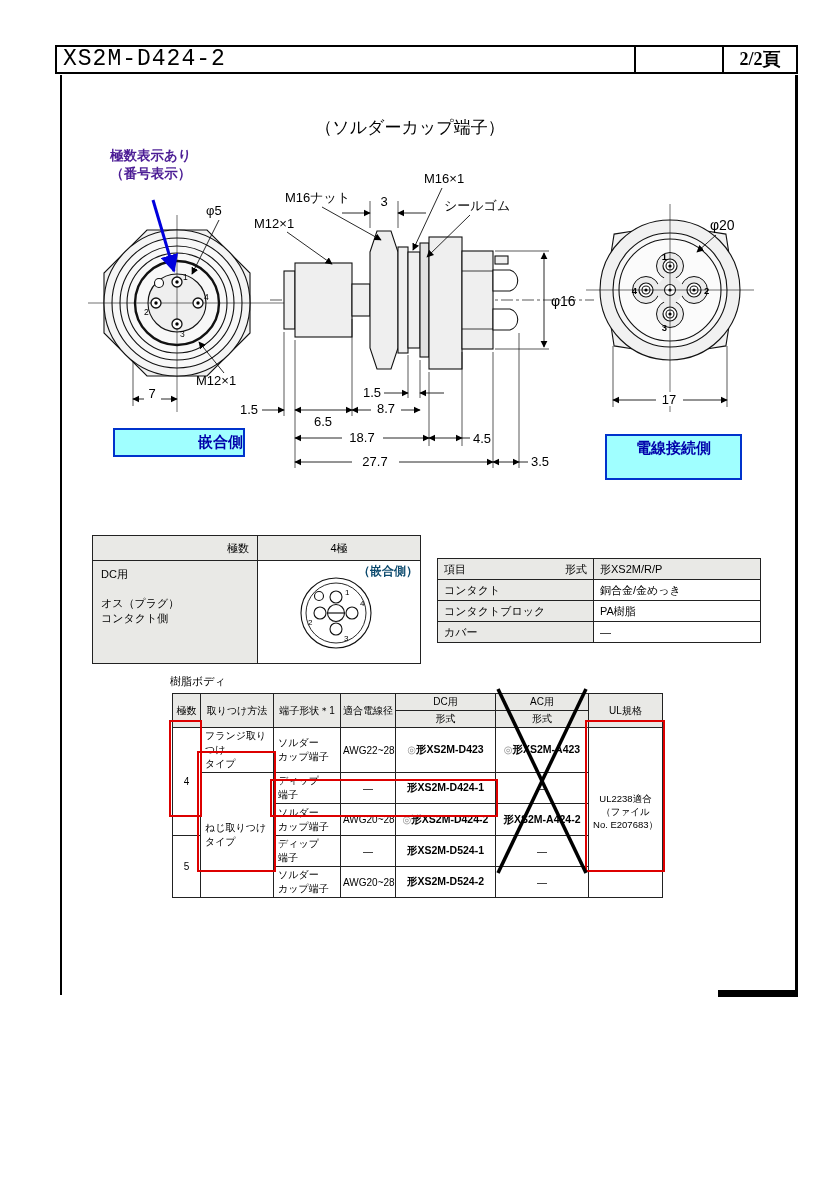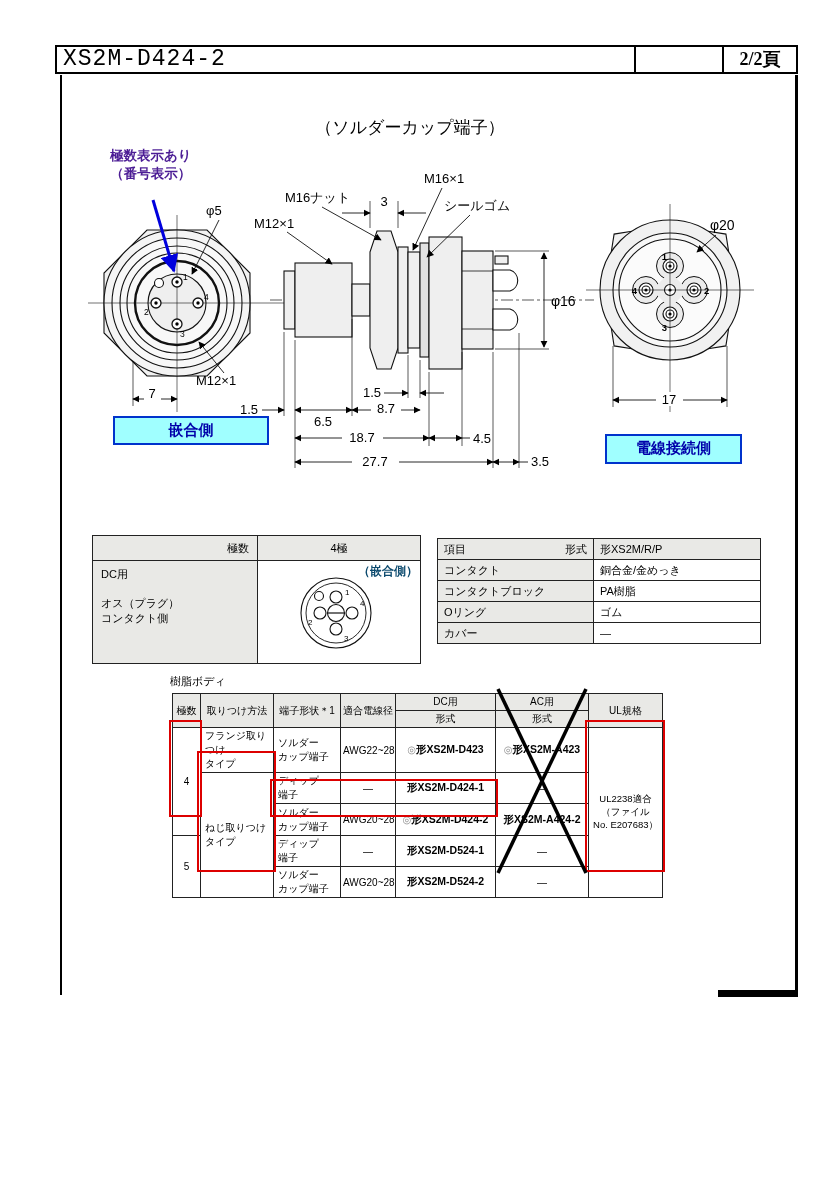--- a/index.html
+++ b/index.html
@@ -14,37 +14,37 @@
   .hdr-page{left:724px;top:47px;width:72px;height:25px;text-align:center;font-size:18px;font-weight:bold;
             font-family:"Liberation Serif",serif;}
   
   .frame-l{left:60px;top:75px;width:2px;height:920px;background:#000;}
   .frame-r{left:795px;top:75px;width:3px;height:920px;background:#000;}
   .frame-b{left:718px;top:990px;width:80px;height:7px;background:#000;}
   .title{left:285px;top:116px;width:250px;text-align:center;font-size:17px;}
   .blue-note{left:110px;top:147px;font-size:13.5px;font-weight:bold;color:#4c1d95;line-height:1.3;text-align:center;}
   .cyan-box{background:#a0ffff;border:2px solid #0033cc;color:#0000aa;font-weight:bold;font-size:15px;
             text-align:center;box-sizing:border-box;padding-top:3px;}
-  .cyan1{left:113px;top:416px;width:156px;height:29px;}
-  .cyan2{left:605px;top:434px;width:137px;height:30px;}
+  .cyan1{left:113px;top:428px;width:132px;height:29px;text-align:right;}
+  .cyan2{left:605px;top:434px;width:137px;height:46px;}
   
   table{border-collapse:collapse;table-layout:fixed;padding-left:28px;}
   td,th{border:1px solid #222;font-weight:normal;overflow:hidden;}
   .gray{background:#e9e9e6;}
   
   .pole-t{left:92px;top:535px;}
   .pole-t table{width:328px;}
   .pole-t td,.pole-t th{font-size:11px;}
   .pole-head-l{text-align:right;padding-right:8px;height:22px;}
   .pole-head-r{text-align:center;}
   .pole-body-l{vertical-align:top;padding:6px 0 0 8px;height:96px;font-size:11px;}
   .pole-body-r{position:relative;padding:0;}
   .pole-note{position:absolute;right:2px;top:2px;font-size:12px;font-weight:bold;color:#0c4a6e;}
   
-  .spec-t{left:437px;top:538px;}
+  .spec-t{left:437px;top:558px;}
   .spec-t table{width:323px;}
   .spec-t td{font-size:11px;height:20px;padding:0 6px;}
   .spec-h{display:flex;justify-content:space-between;}
   .spec-c{text-align:left;}
   .red{color:#dd0000;font-weight:bold;}
   
   .body-label{left:170px;top:674px;font-size:11px;}
   .body-t{left:172px;top:693px;}
   .body-t table{width:490px;}
   .body-t td,.body-t th{font-size:10px;text-align:center;padding:1px 2px;}
@@ -329,24 +329,20 @@
       </tr>
       <tr>
         <td class="gray">コンタクト</td>
         <td><span>銅合金/金めっき</span> <span class="red"></span></td>
       </tr>
       <tr>
         <td class="gray">コンタクトブロック</td>
         <td><span>PA樹脂</span> <span class="red"></span></td>
       </tr>
       <tr>
-        <td class="gray">Oリング</td>
-        <td><span>ゴム</span> <span class="red"></span></td>
-      </tr>
-      <tr>
         <td class="gray">カバー</td>
         <td><span>―</span> <span class="red"></span></td>
       </tr>
     </tbody>
       </table>
   </div>
 
   <div class="abs body-label">樹脂ボディ</div>
   <div class="abs body-t">
     <table>

